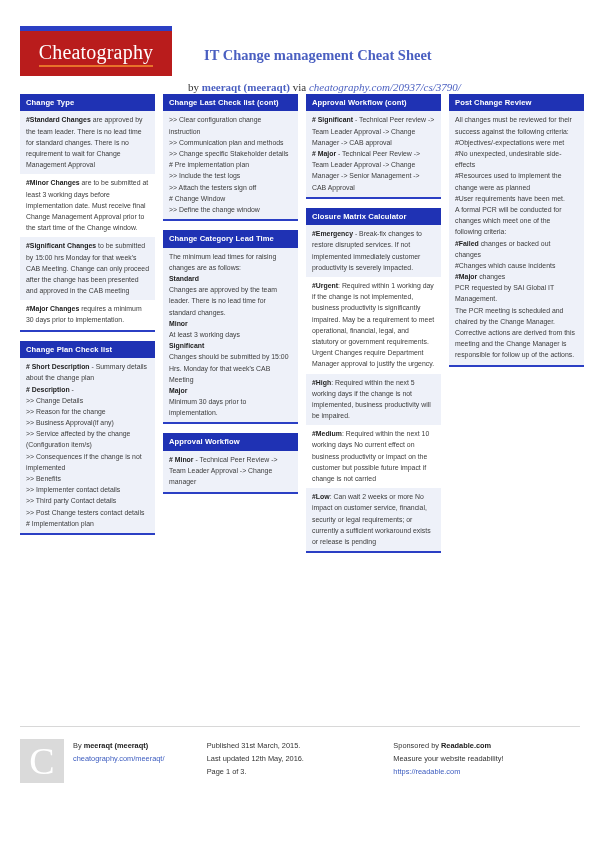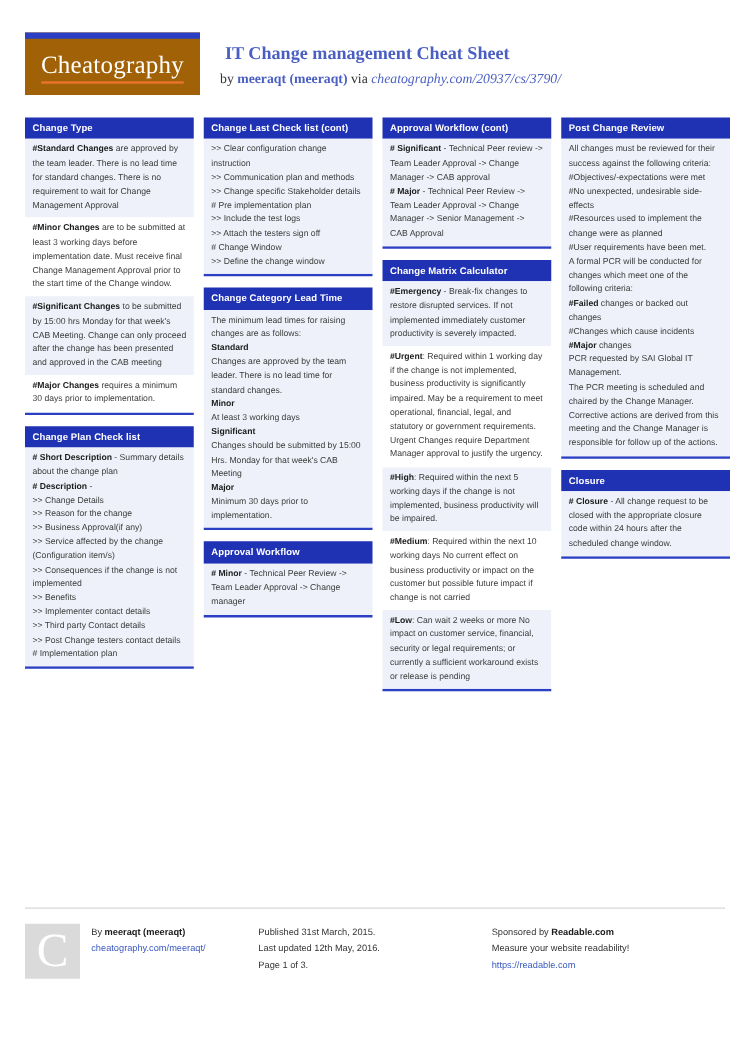--- a/index.html
+++ b/index.html
@@ -6,33 +6,33 @@
   body{
     width:600px;height:849px;background:#ffffff;
     font-family:"Liberation Sans", sans-serif;
     -webkit-font-smoothing:antialiased;
   }
   .page{position:relative;width:600px;height:849px;box-sizing:border-box;padding:0 20px;}
 
   
   .masthead{display:flex;align-items:flex-start;padding-top:26px;height:56px;}
   .logo-block{
-    width:140px;height:50px;background:#a16207;position:relative;
+    width:152px;height:50px;background:#b91c1c;position:relative;
     display:flex;align-items:center;justify-content:center;flex:0 0 auto;
   }
   .logo-block .topbar{position:absolute;left:0;top:0;width:100%;height:5px;background:#2b3fc4;}
   .logo-word{
     font-family:"Liberation Serif", serif;font-size:20px;color:#ffffff;
     letter-spacing:.2px;position:relative;top:3px;
     border-bottom:2px solid #e8732a;padding-bottom:1px;
   }
   .title-wrap{margin-left:16px;padding-top:4px;}
   .sheet-title{
     font-family:"Liberation Serif", serif;font-weight:bold;font-size:14.5px;
-    color:#4a5fc1;line-height:1.25;margin:4px;
+    color:#4a5fc1;line-height:1.25;margin:16px;
   }
   .sheet-sub{
     font-family:"Liberation Serif", serif;font-size:11px;color:#333333;
     margin-top:2px;line-height:1.3;
   }
   .sheet-sub .lnk{color:#4a5fc1;font-style:italic;}
   .sheet-sub .auth{font-weight:bold;color:#4a5fc1;}
 
   
   .columns{display:flex;gap:8px;margin-top:12px;align-items:flex-start;}
@@ -113,36 +113,32 @@
           <div class="card-head">Approval Workflow</div>
           <div class="row odd"><b># Minor</b> - Technical Peer Review -&gt; Team Leader Approval -&gt; Change manager</div>
         </div>
       </div>
       <div class="col">
         <div class="card">
           <div class="card-head">Approval Workflow (cont)</div>
           <div class="row odd"><b># Significant</b> - Technical Peer review -&gt; Team Leader Approval -&gt; Change Manager -&gt; CAB approval<br><b># Major</b> - Technical Peer Review -&gt; Team Leader Approval -&gt; Change Manager -&gt; Senior Management -&gt; CAB Approval</div>
         </div>
         <div class="card">
-          <div class="card-head">Change Matrix Calculator</div>
+          <div class="card-head">Closure Matrix Calculator</div>
           <div class="row odd"><b>#Emergency</b> - Break-fix changes to restore disrupted services. If not implemented immediately customer productivity is severely impacted.</div>
           <div class="row even"><b>#Urgent</b>: Required within 1 working day if the change is not implemented, business productivity is significantly impaired. May be a requirement to meet operational, financial, legal, and statutory or government requirements. Urgent Changes require Department Manager approval to justify the urgency.</div>
           <div class="row odd"><b>#High</b>: Required within the next 5 working days if the change is not implemented, business productivity will be impaired.</div>
           <div class="row even"><b>#Medium</b>: Required within the next 10 working days No current effect on business productivity or impact on the customer but possible future impact if change is not carried</div>
           <div class="row odd"><b>#Low</b>: Can wait 2 weeks or more No impact on customer service, financial, security or legal requirements; or currently a sufficient workaround exists or release is pending</div>
         </div>
       </div>
       <div class="col">
         <div class="card">
           <div class="card-head">Post Change Review</div>
           <div class="row odd">All changes must be reviewed for their success against the following criteria: #Objectives/-expectations were met<br>#No unexpected, undesirable side-effects<br>#Resources used to implement the change were as planned<br>#User requirements have been met.<br>A formal PCR will be conducted for changes which meet one of the following criteria:<br><b>#Failed</b> changes or backed out changes<br>#Changes which cause incidents<br><b>#Major</b> changes<br>PCR requested by SAI Global IT Management.<br>The PCR meeting is scheduled and chaired by the Change Manager.<br>Corrective actions are derived from this meeting and the Change Manager is responsible for follow up of the actions.</div>
-        </div>
-        <div class="card">
-          <div class="card-head">Closure</div>
-          <div class="row odd"><b># Closure</b> - All change request to be closed with the appropriate closure code within 24 hours after the scheduled change window.</div>
         </div>
       </div>
     </div>
 
   <div class="footer">
 
     <div class="fcol">
       <div class="c-logo">C</div>
       <div class="ftxt">
         <div><span>By </span><b>meeraqt (meeraqt)</b></div>

